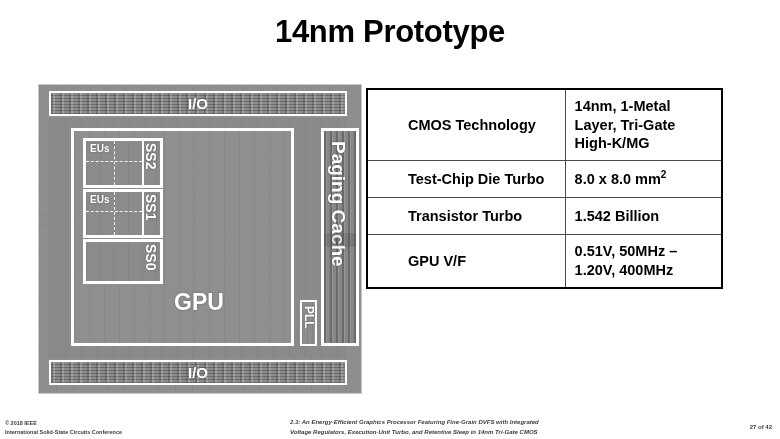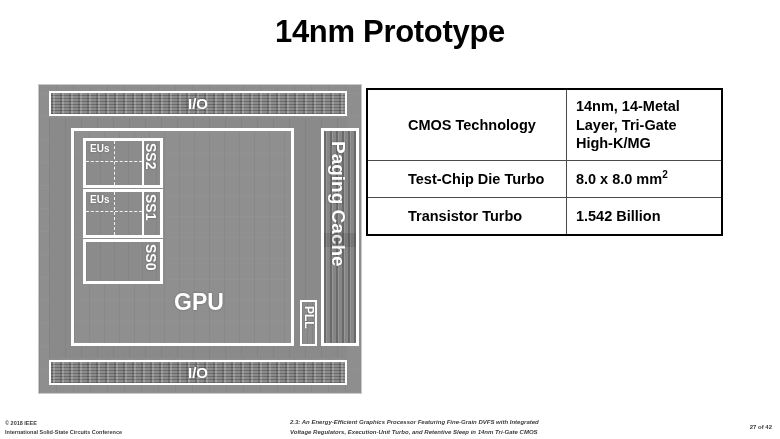--- a/index.html
+++ b/index.html
@@ -309,30 +309,34 @@
 
   <div class="io-band" id="io-bottom">
     <span class="die-label">I/O</span>
   </div>
 </div>
 
 <table id="spec-table">
   <tbody>
     <tr class="tall">
       <td class="param-cell">CMOS Technology</td>
-      <td class="value-cell">14nm, 14-Metal Layer, Tri-Gate High-K/MG</td>
+      <td class="value-cell">14nm, 1-Metal Layer, Tri-Gate High-K/MG</td>
     </tr>
     <tr class="short">
       <td class="param-cell">Test-Chip Die Turbo</td>
       <td class="value-cell"><span>8.0 x 8.0 mm</span><span class="sup">2</span></td>
     </tr>
     <tr class="short">
       <td class="param-cell">Transistor Turbo</td>
       <td class="value-cell">1.542 Billion</td>
     </tr>
+    <tr class="med">
+      <td class="param-cell">GPU V/F</td>
+      <td class="value-cell">0.51V, 50MHz – 1.20V, 400MHz</td>
+    </tr>
   </tbody>
 </table>
 
 <div id="footer-left">
   <div>© 2018 IEEE</div>
   <div>International Solid-State Circuits Conference</div>
 </div>
 
 <div id="footer-center">
   <div>2.3: An Energy-Efficient Graphics Processor Featuring Fine-Grain DVFS with Integrated</div>

